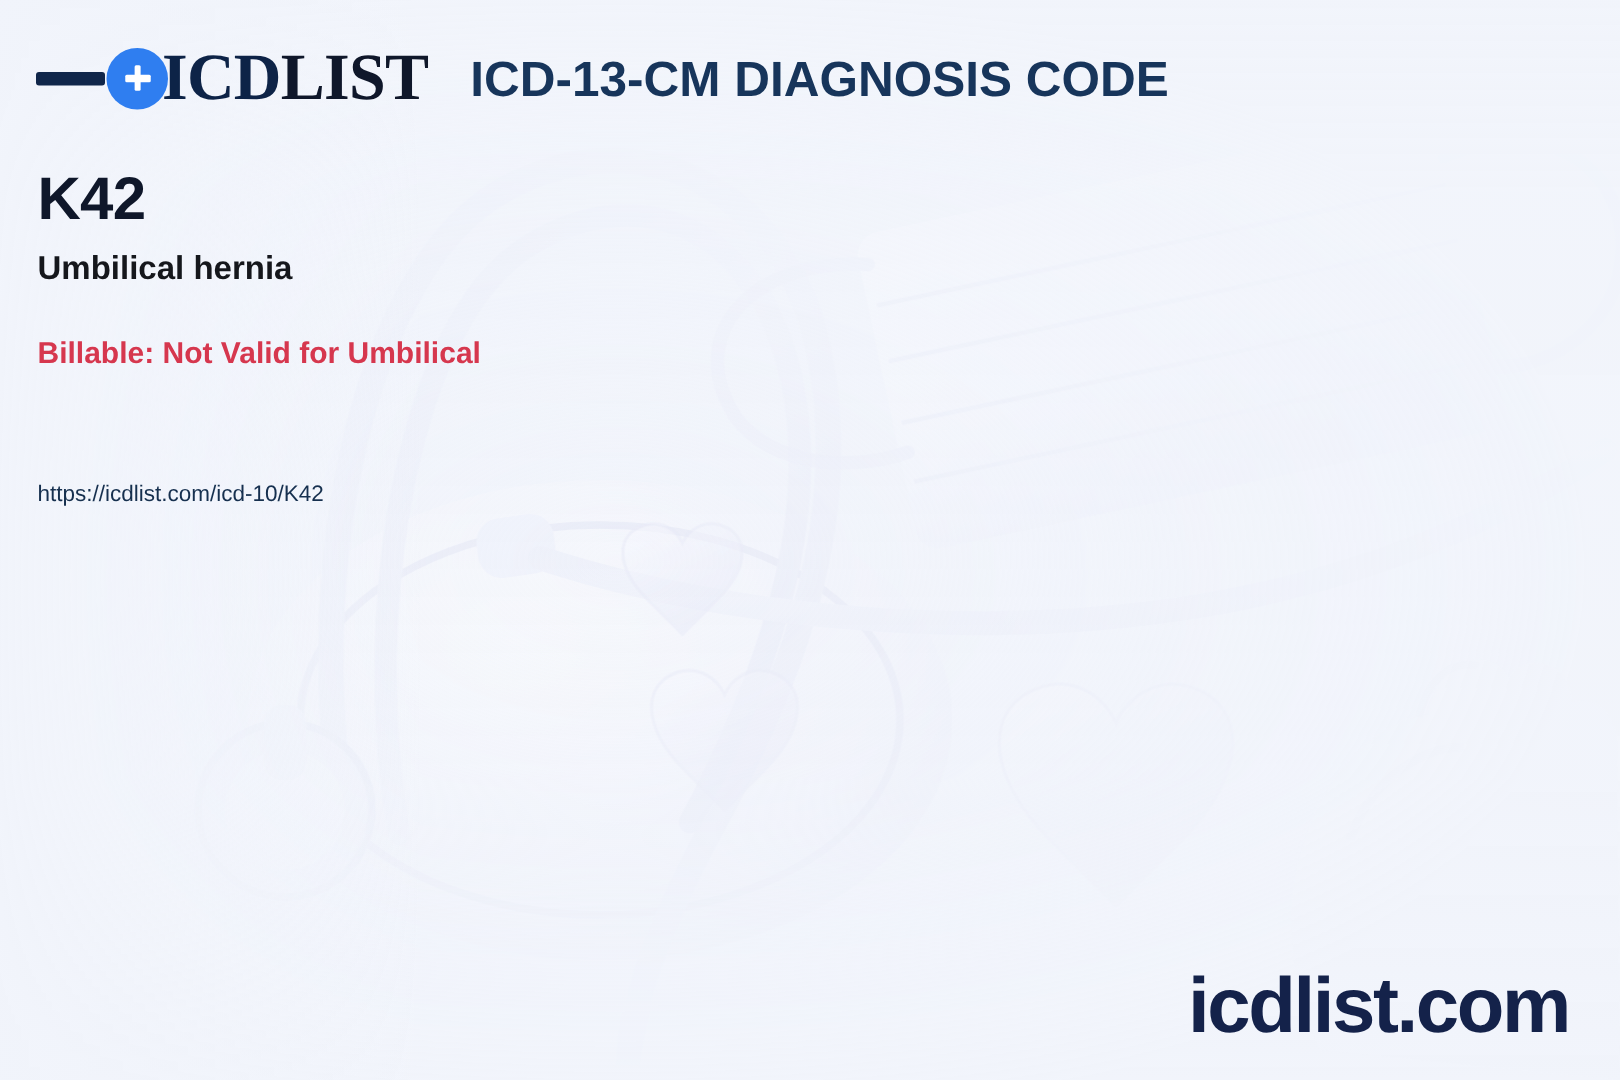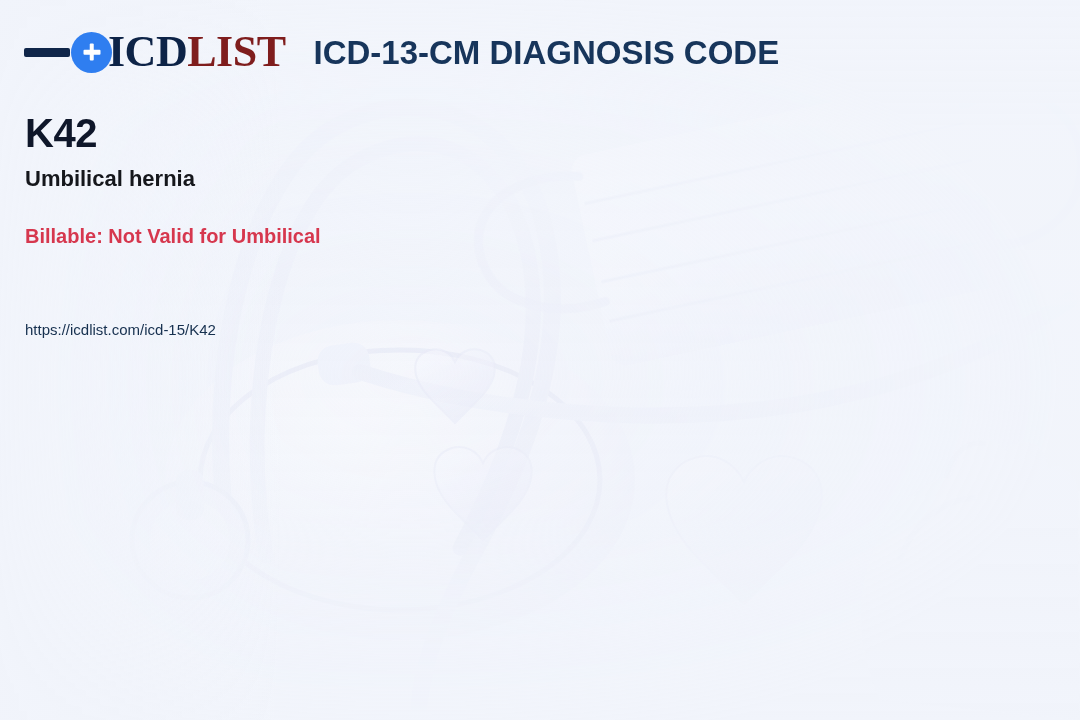--- a/index.html
+++ b/index.html
@@ -106,21 +106,21 @@
   .logo-word {
     font-family: "Liberation Serif", serif;
     font-weight: bold;
     font-size: 44px;
     letter-spacing: -0.5px;
     line-height: 1;
     margin-left: -4px;
     white-space: nowrap;
   }
   .logo-word .w-icd { color: #0d2347; text-align: right; }
-  .logo-word .w-list { color: #7f1d1d; }
+  .logo-word .w-list { color: #0f172a; }
 
   .header-title {
     font-family: "Liberation Sans", sans-serif;
     font-weight: bold;
     font-size: 33px;
     line-height: 1;
     color: #17355b;
     margin-left: 28px;
     white-space: nowrap;
   }
@@ -278,16 +278,17 @@
         <span class="plus-v"></span>
       </span>
       <span class="logo-word"><span class="w-icd">ICD</span><span class="w-list">LIST</span></span>
     </div>
     <div class="header-title">ICD-13-CM DIAGNOSIS CODE</div>
   </div>
 
   <div class="code">K42</div>
   <div class="desc">Umbilical hernia</div>
   <div class="billable">Billable: Not Valid for Umbilical</div>
-  <div class="url">https://icdlist.com/icd-15/K42</div>
-
+  <div class="url">https://icdlist.com/icd-10/K42</div>
+
+  <div class="footer-brand">icdlist.com</div>
 
 </div>
 
 </body></html>

